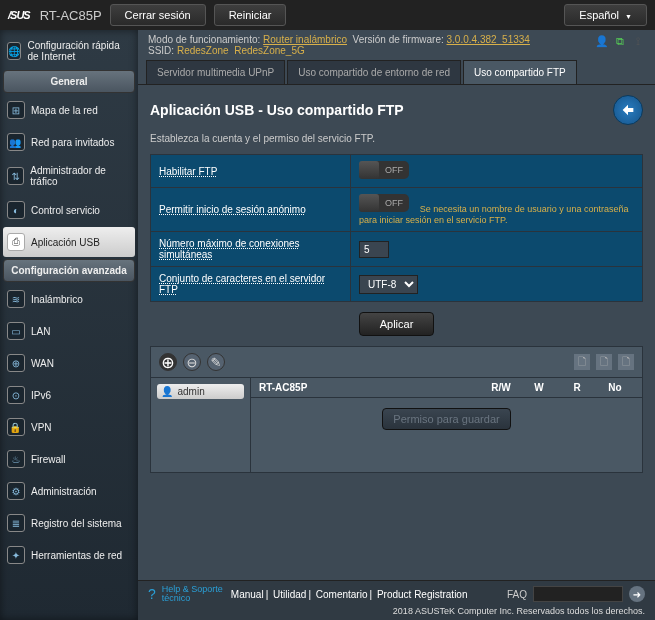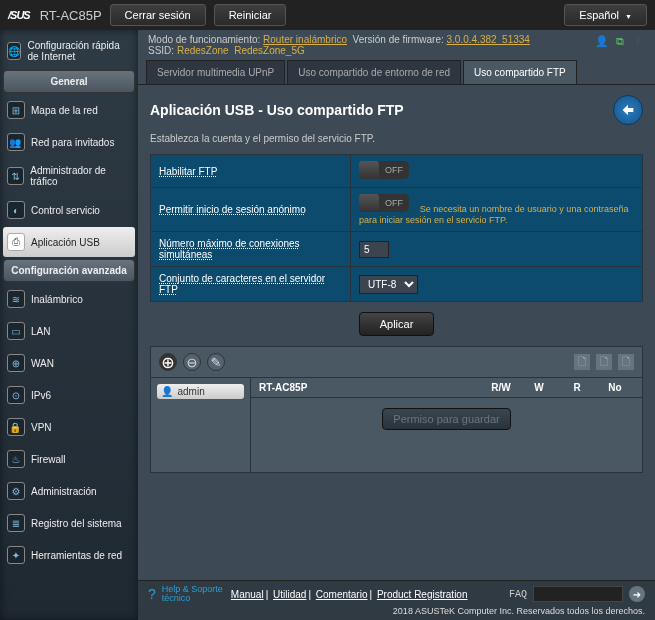--- a/index.html
+++ b/index.html
@@ -67,22 +67,22 @@
 .share-head { display: flex; padding: 4px 8px; border-bottom: 1px solid #2a333c; font-size: 10px; font-weight: bold; }
 .share-head .c1 { flex: 1; }
 .share-head .c2 { width: 38px; text-align: center; }
 .save-row { text-align: center; padding: 10px; }
 .save-btn { background: linear-gradient(#3a4550,#2a333c); border: 1px solid #111; color: #6a7580; padding: 4px 10px; border-radius: 4px; font-size: 11px; line-height: 1.1; }
 
 .footer { padding: 4px 10px; font-size: 10px; background: #303a43; border-top: 1px solid #222; }
 .footer-row1 { display: flex; align-items: center; gap: 6px; }
 .help-icon { color: #2a9fd6; font-size: 14px; }
 .help-text { color: #2a9fd6; font-size: 9px; line-height: 1; }
-.footer-links a { color: #fff; text-decoration: underline; margin: 0 2px; }
-.faq-label { margin-left: auto; color: #ccc; font-family: Liberation Mono, monospace; }
+.footer-links a { color: #fff; margin: 0 2px; }
+.faq-label { margin-left: auto; color: #ccc; }
 .search-box { background: #222; border: 1px solid #444; height: 16px; width: 90px; }
 .go-btn { width: 16px; height: 16px; border-radius: 50%; background: #667380; display: flex; align-items: center; justify-content: center; font-size: 10px; cursor: pointer; }
 .copyright { text-align: right; font-size: 9px; color: #ddd; margin-top: 3px; }
 </style>
 </head>
 <body>
 
 <div class="topbar">
   <span class="logo">/SUS</span>
   <span class="model">RT-AC85P</span>

